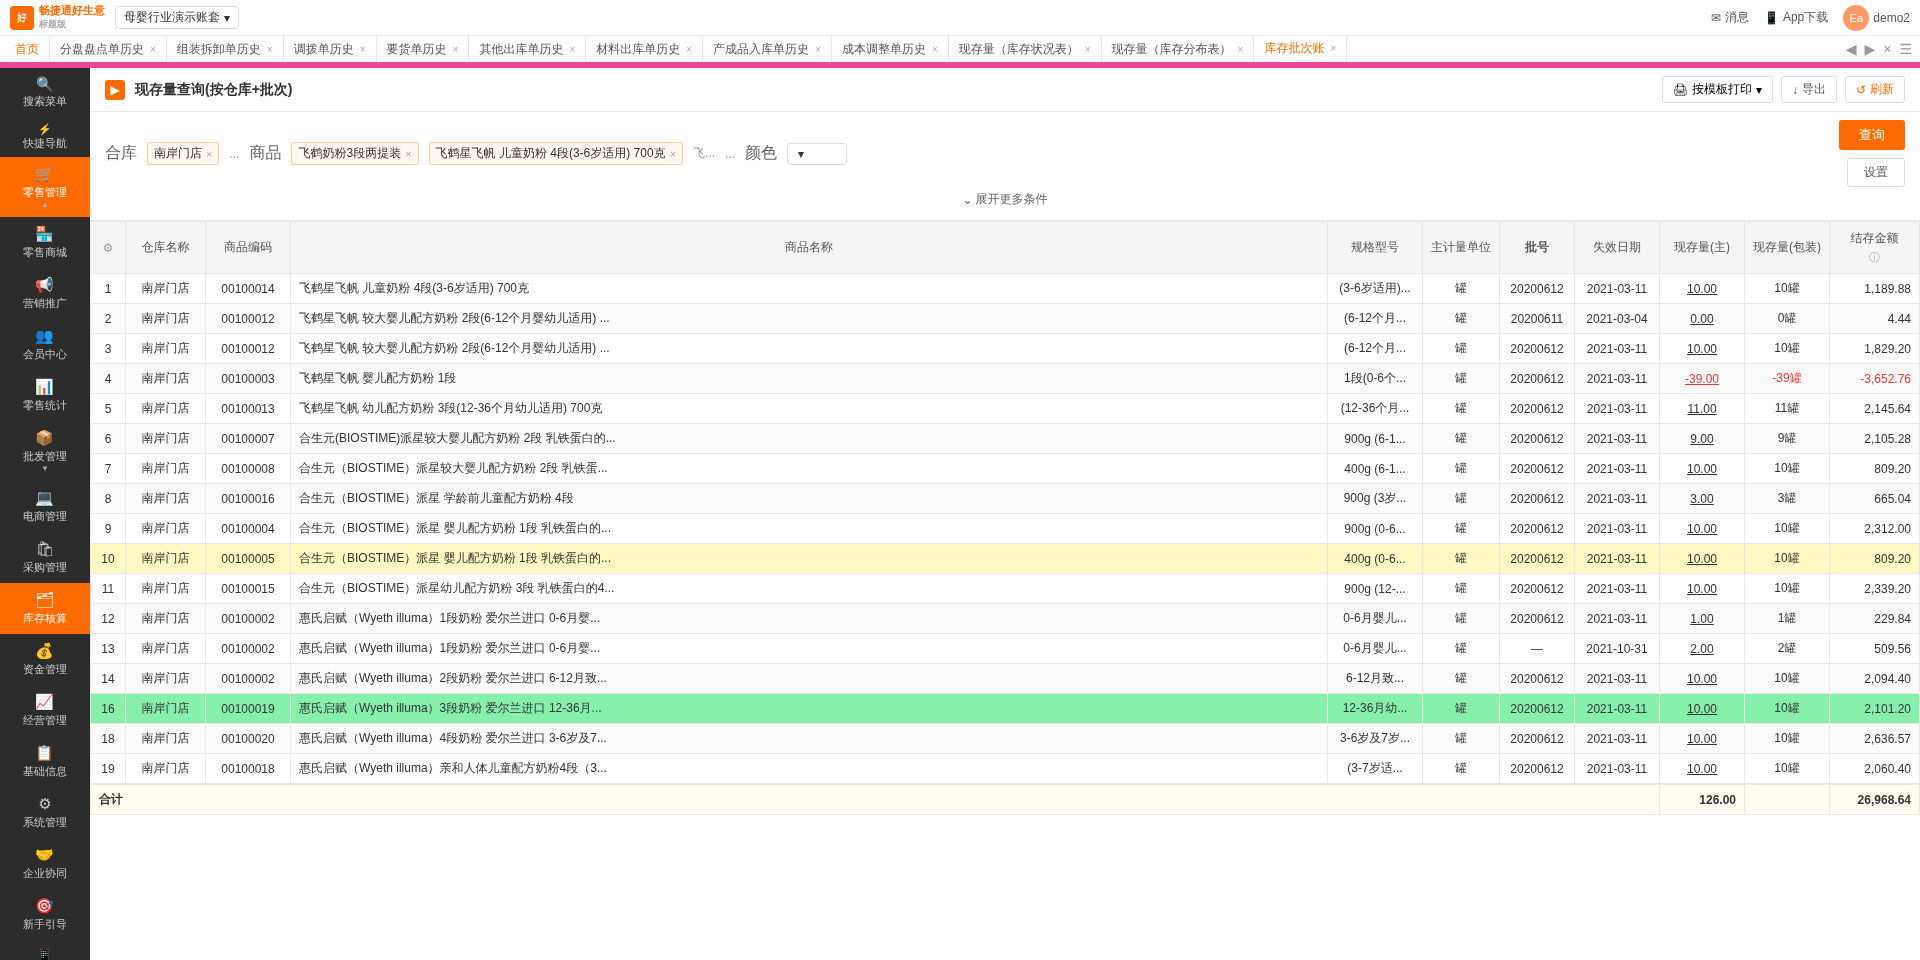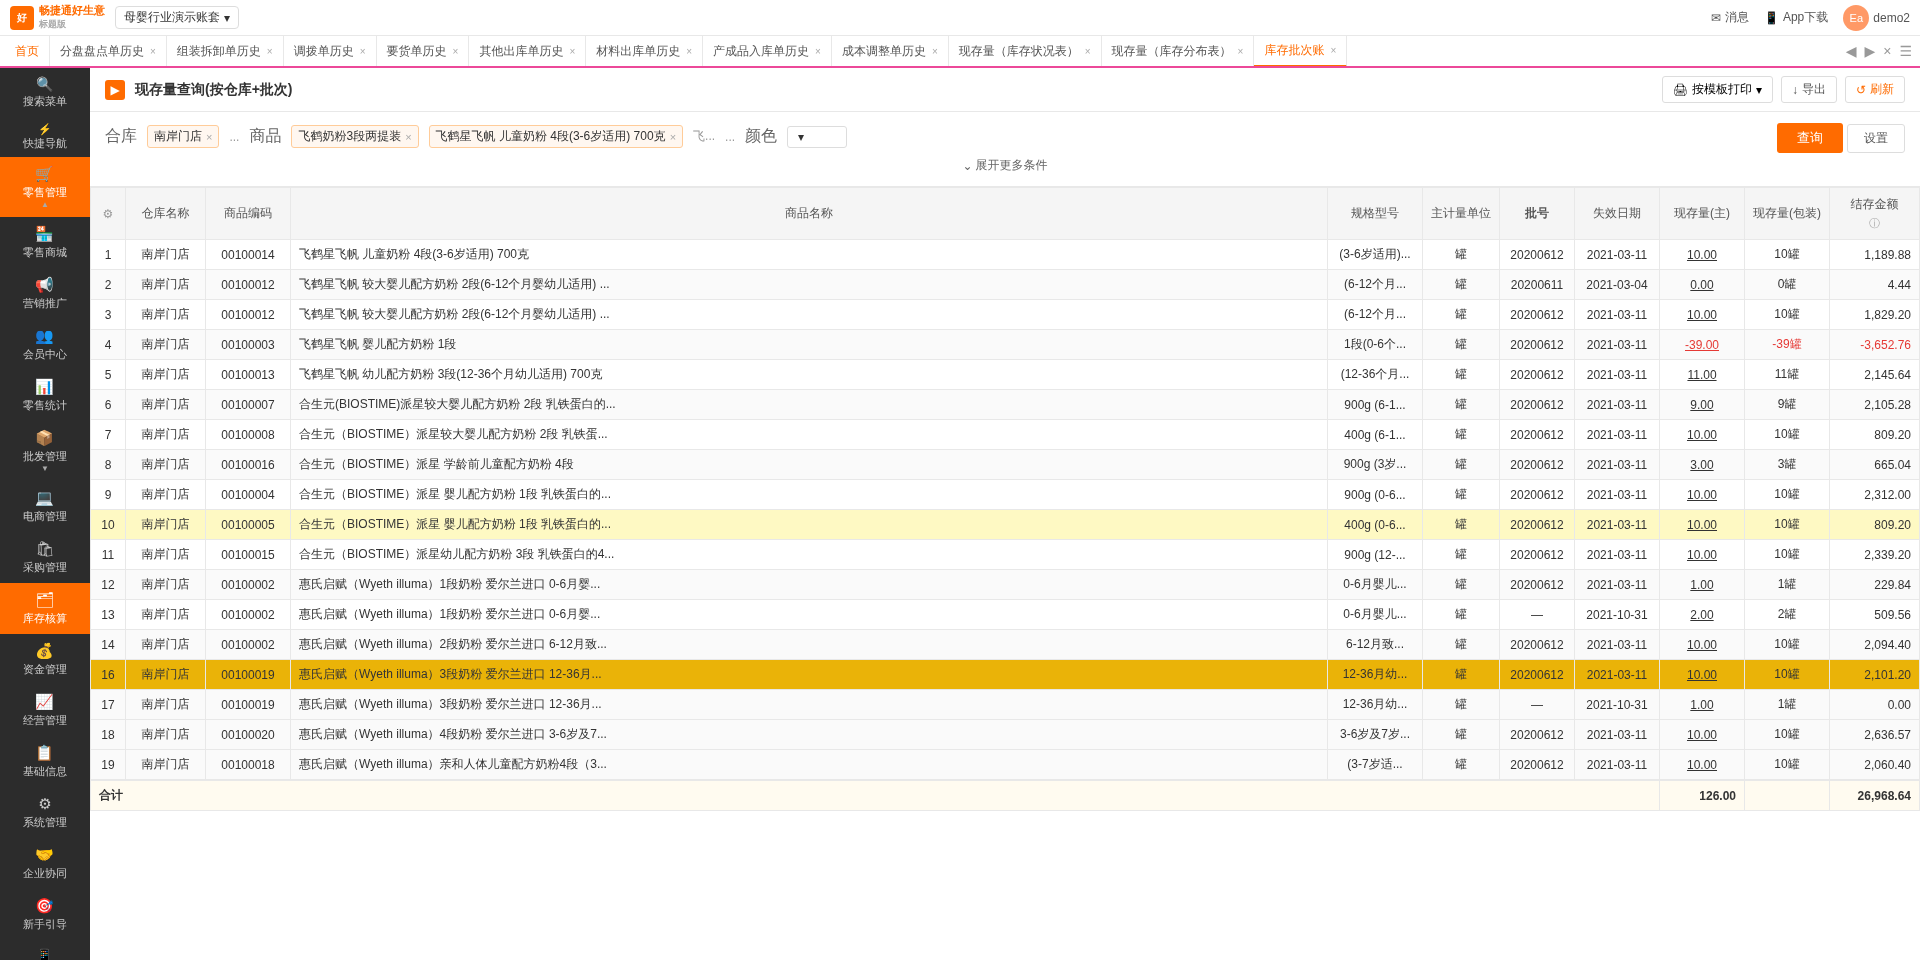--- a/index.html
+++ b/index.html
@@ -17,21 +17,21 @@
     .dropdown-selector {
       display: flex; align-items: center; gap: 4px; border: 1px solid #ddd; border-radius: 4px;
       padding: 2px 8px; font-size: 12px; cursor: pointer; background: #fff;
     }
     .top-bar-right { margin-left: auto; display: flex; align-items: center; gap: 15px; }
     .top-bar-btn { display: flex; align-items: center; gap: 4px; font-size: 12px; color: #555; cursor: pointer; }
     .avatar { width: 26px; height: 26px; background: #ff9966; border-radius: 50%; display: flex; align-items: center; justify-content: center; color: #fff; font-size: 11px; }
 
     
     .nav-tabs {
-      display: flex; align-items: center; background: #fff; border-bottom: 2px solid #ec4899;
+      display: flex; align-items: center; background: #fff; border-bottom: 6px solid #ec4899;
       padding: 0 5px; height: 32px; overflow: hidden;
     }
     .nav-tab {
       display: flex; align-items: center; gap: 4px; padding: 0 10px; height: 32px;
       font-size: 12px; color: #555; cursor: pointer; white-space: nowrap; border-right: 1px solid #e8e8e8;
     }
     .nav-tab.home { color: #ff6b00; font-weight: 500; }
     .nav-tab.active { color: #ff6b00; border-bottom: 2px solid #ff6b00; }
     .nav-tab .close-x { color: #aaa; font-size: 10px; margin-left: 2px; }
     .nav-tab-actions { display: flex; align-items: center; margin-left: auto; gap: 2px; }
@@ -108,21 +108,21 @@
     
     .btn-query {
       background: #ff6b00; color: #fff; border: none; border-radius: 3px;
       padding: 6px 20px; font-size: 13px; cursor: pointer; white-space: nowrap;
     }
     .btn-settings {
       background: #fff; color: #555; border: 1px solid #ddd; border-radius: 3px;
       padding: 5px 16px; font-size: 12px; cursor: pointer; white-space: nowrap; margin-top: 4px;
     }
 
-    .query-btn-area { display: flex; flex-direction: row; align-items: flex-end; gap: 4px; margin-left: auto; }
+    .query-btn-area { display: flex; flex-direction: column; align-items: flex-end; gap: 4px; margin-left: auto; }
     .color-dropdown { display: flex; align-items: center; gap: 2px; border: 1px solid #ddd; border-radius: 3px; padding: 3px 8px; background: #fff; cursor: pointer; min-width: 60px; }
     .sidebar-main-item {
       display: flex; flex-direction: column; align-items: center; padding: 8px 5px;
       font-size: 11px; cursor: pointer; color: #ccc; text-align: center;
     }
     .sidebar-main-item.active { background: #ff6b00; color: #fff; }
     .sidebar-main-item .s-icon { font-size: 15px; margin-bottom: 2px; }
     .sidebar-main-item.has-sub { position: relative; }
     .sub-arrow { font-size: 8px; color: #aaa; }
 
@@ -557,45 +557,32 @@
       <td>00100002</td>
       <td class="text-left col-name" style="max-width:220px;overflow:hidden;text-overflow:ellipsis;white-space:nowrap;">惠氏启赋（Wyeth illuma）2段奶粉 爱尔兰进口 6-12月致...</td>
       <td>6-12月致...</td>
       <td>罐</td>
       <td>20200612</td>
       <td>2021-03-11</td>
       <td class="underline">10.00</td>
       <td class="">10罐</td>
       <td class="text-right">2,094.40</td>
     </tr>
-            <tr style="background: #eab308;">
+            <tr style="background: #86efac;">
       <td class="text-center">16</td>
       <td>南岸门店</td>
       <td>00100019</td>
       <td class="text-left col-name" style="max-width:220px;overflow:hidden;text-overflow:ellipsis;white-space:nowrap;">惠氏启赋（Wyeth illuma）3段奶粉 爱尔兰进口 12-36月...</td>
       <td>12-36月幼...</td>
       <td>罐</td>
       <td>20200612</td>
       <td>2021-03-11</td>
       <td class="underline">10.00</td>
       <td class="">10罐</td>
       <td class="text-right">2,101.20</td>
-    </tr>
-            <tr>
-      <td class="text-center">17</td>
-      <td>南岸门店</td>
-      <td>00100019</td>
-      <td class="text-left col-name" style="max-width:220px;overflow:hidden;text-overflow:ellipsis;white-space:nowrap;">惠氏启赋（Wyeth illuma）3段奶粉 爱尔兰进口 12-36月...</td>
-      <td>12-36月幼...</td>
-      <td>罐</td>
-      <td>—</td>
-      <td>2021-10-31</td>
-      <td class="underline">1.00</td>
-      <td class="">1罐</td>
-      <td class="text-right">0.00</td>
     </tr>
             <tr style="background: rgb(250, 250, 250);">
       <td class="text-center">18</td>
       <td>南岸门店</td>
       <td>00100020</td>
       <td class="text-left col-name" style="max-width:220px;overflow:hidden;text-overflow:ellipsis;white-space:nowrap;">惠氏启赋（Wyeth illuma）4段奶粉 爱尔兰进口 3-6岁及7...</td>
       <td>3-6岁及7岁...</td>
       <td>罐</td>
       <td>20200612</td>
       <td>2021-03-11</td>

